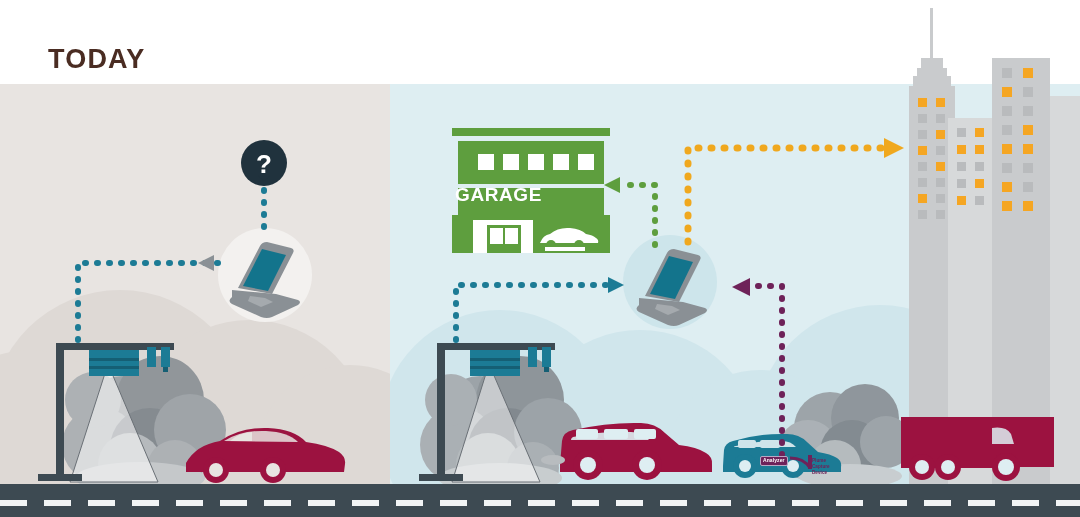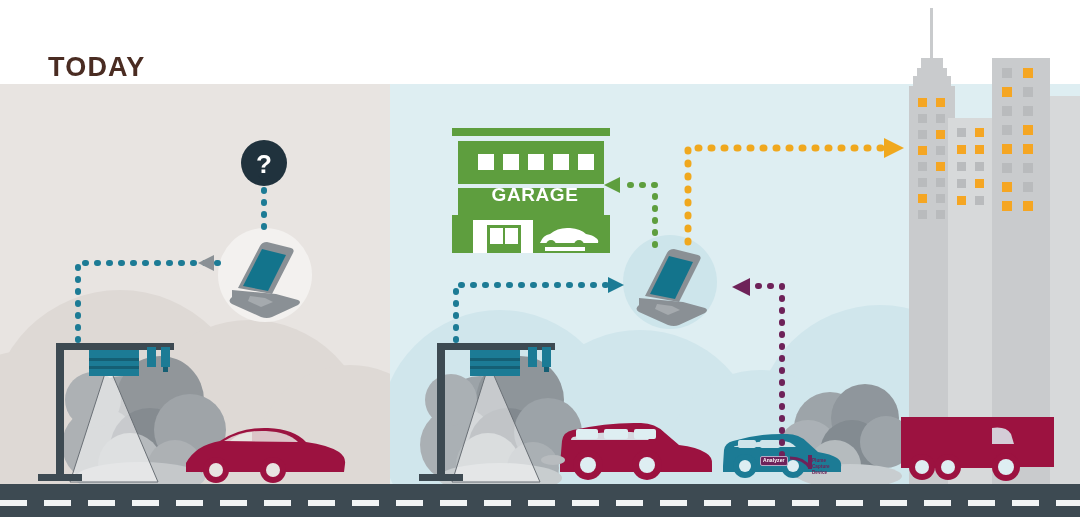--- a/index.html
+++ b/index.html
@@ -23,21 +23,21 @@
     left: 0; top: 0; width: 1080px; height: 84px;
     background: #ffffff;
   }
   .title {
     font-weight: bold;
     font-size: 27px;
     letter-spacing: 1.2px;
     line-height: 1;
     white-space: nowrap;
   }
-  #title-today { left: 48px; top: 54px; color: #4a2c22; }
+  #title-today { left: 48px; top: 46px; color: #4a2c22; }
   #title-tomorrow { left: 430px; top: 43px; color: #1c7b95; font-size: 28px; }
 
   
   #panel-today {
     left: 0; top: 84px; width: 390px; height: 400px;
     background: #e8e4e1;
   }
   #panel-tomorrow {
     left: 390px; top: 84px; width: 690px; height: 400px;
     background: #deeef2;
@@ -53,21 +53,20 @@
     background: repeating-linear-gradient(to right,
       #f1f4f5 0px, #f1f4f5 27px, transparent 27px, transparent 44px);
   }
 
   
   #scene { left: 0; top: 0; width: 1080px; height: 517px; }
 
   
   #garage-label {
     left: 455px; top: 185px; width: 160px;
-    text-align: center;
     color: #ffffff;
     font-size: 19px;
     font-weight: bold;
     letter-spacing: 0.6px;
     line-height: 1;
   }
 
   
   #analyzer-badge {
     left: 760px; top: 456px;

